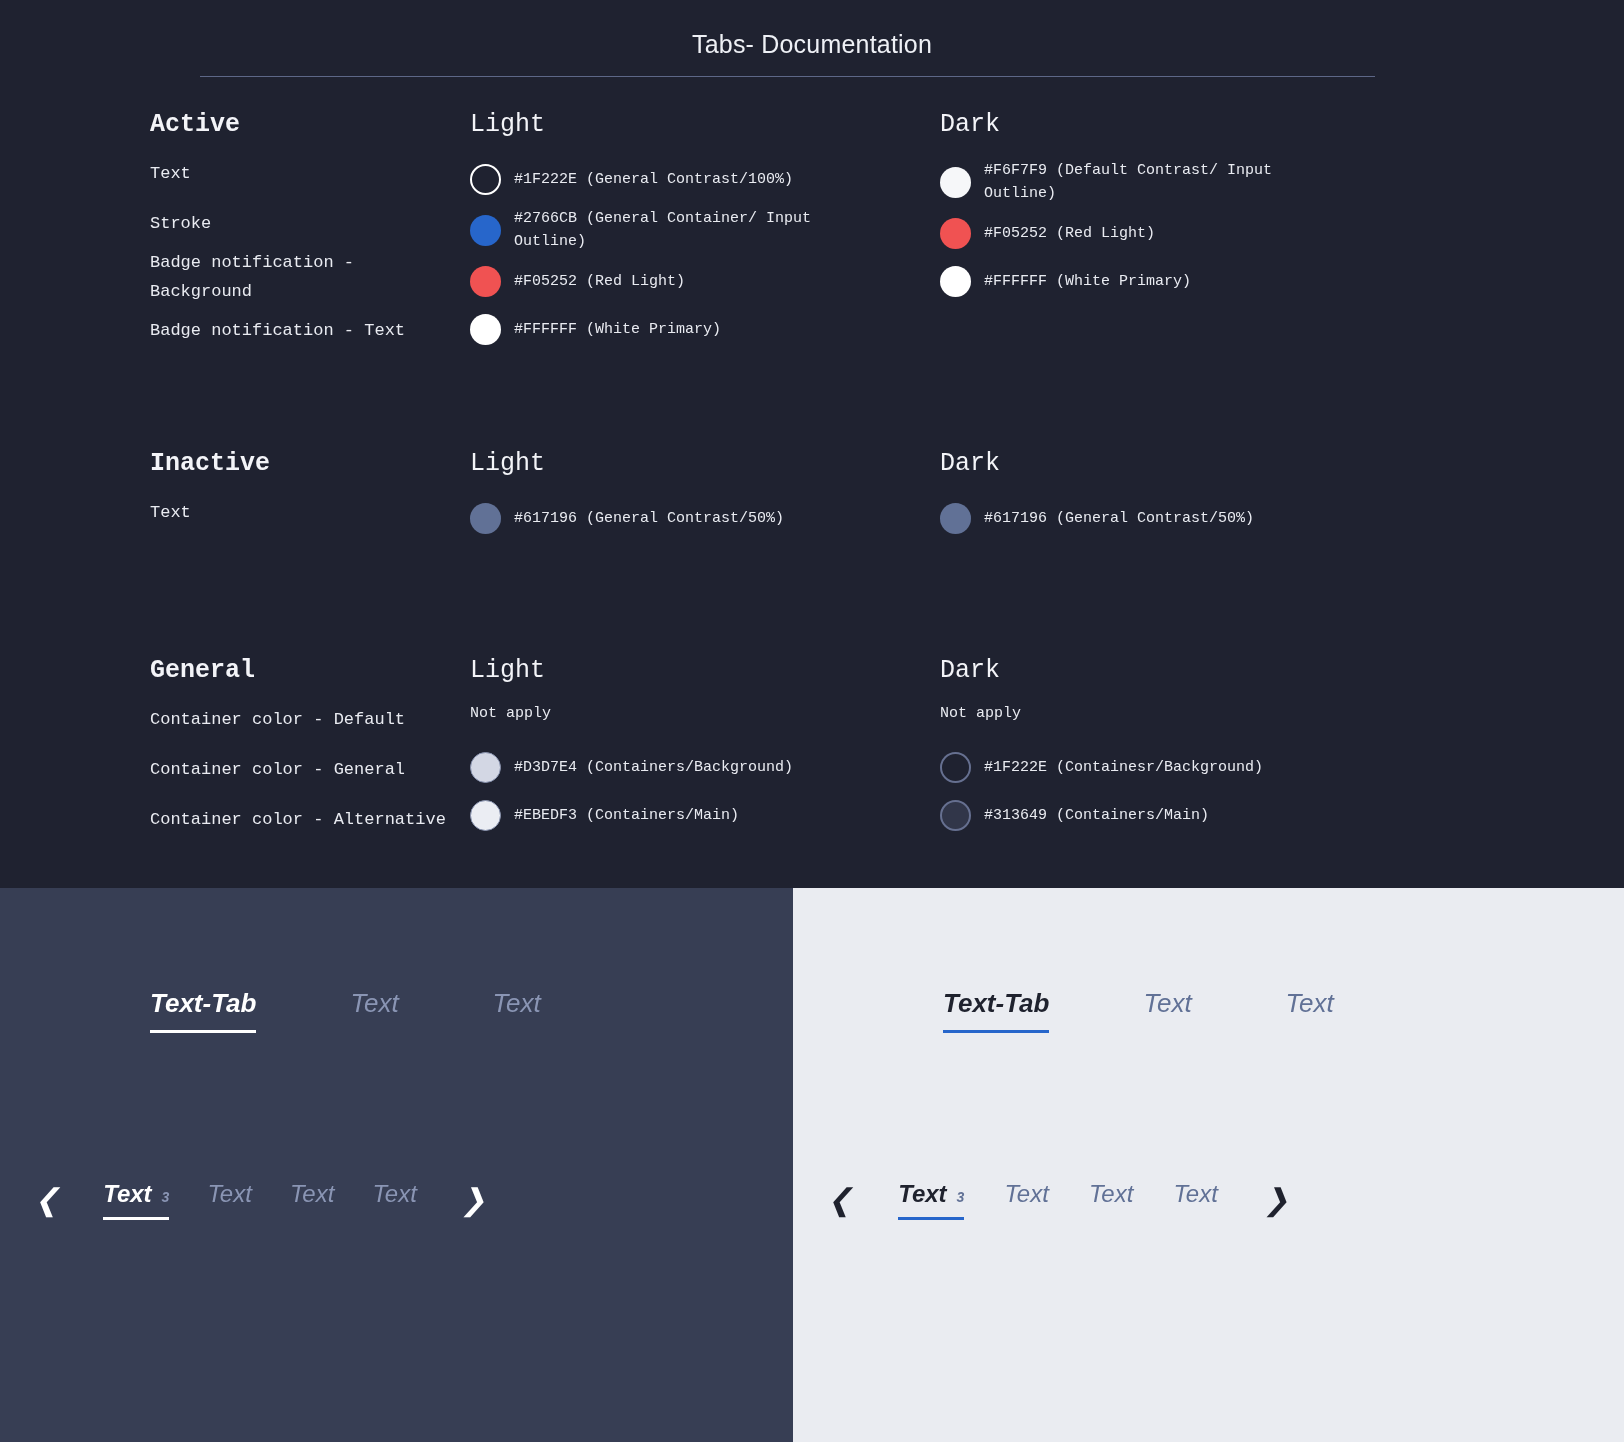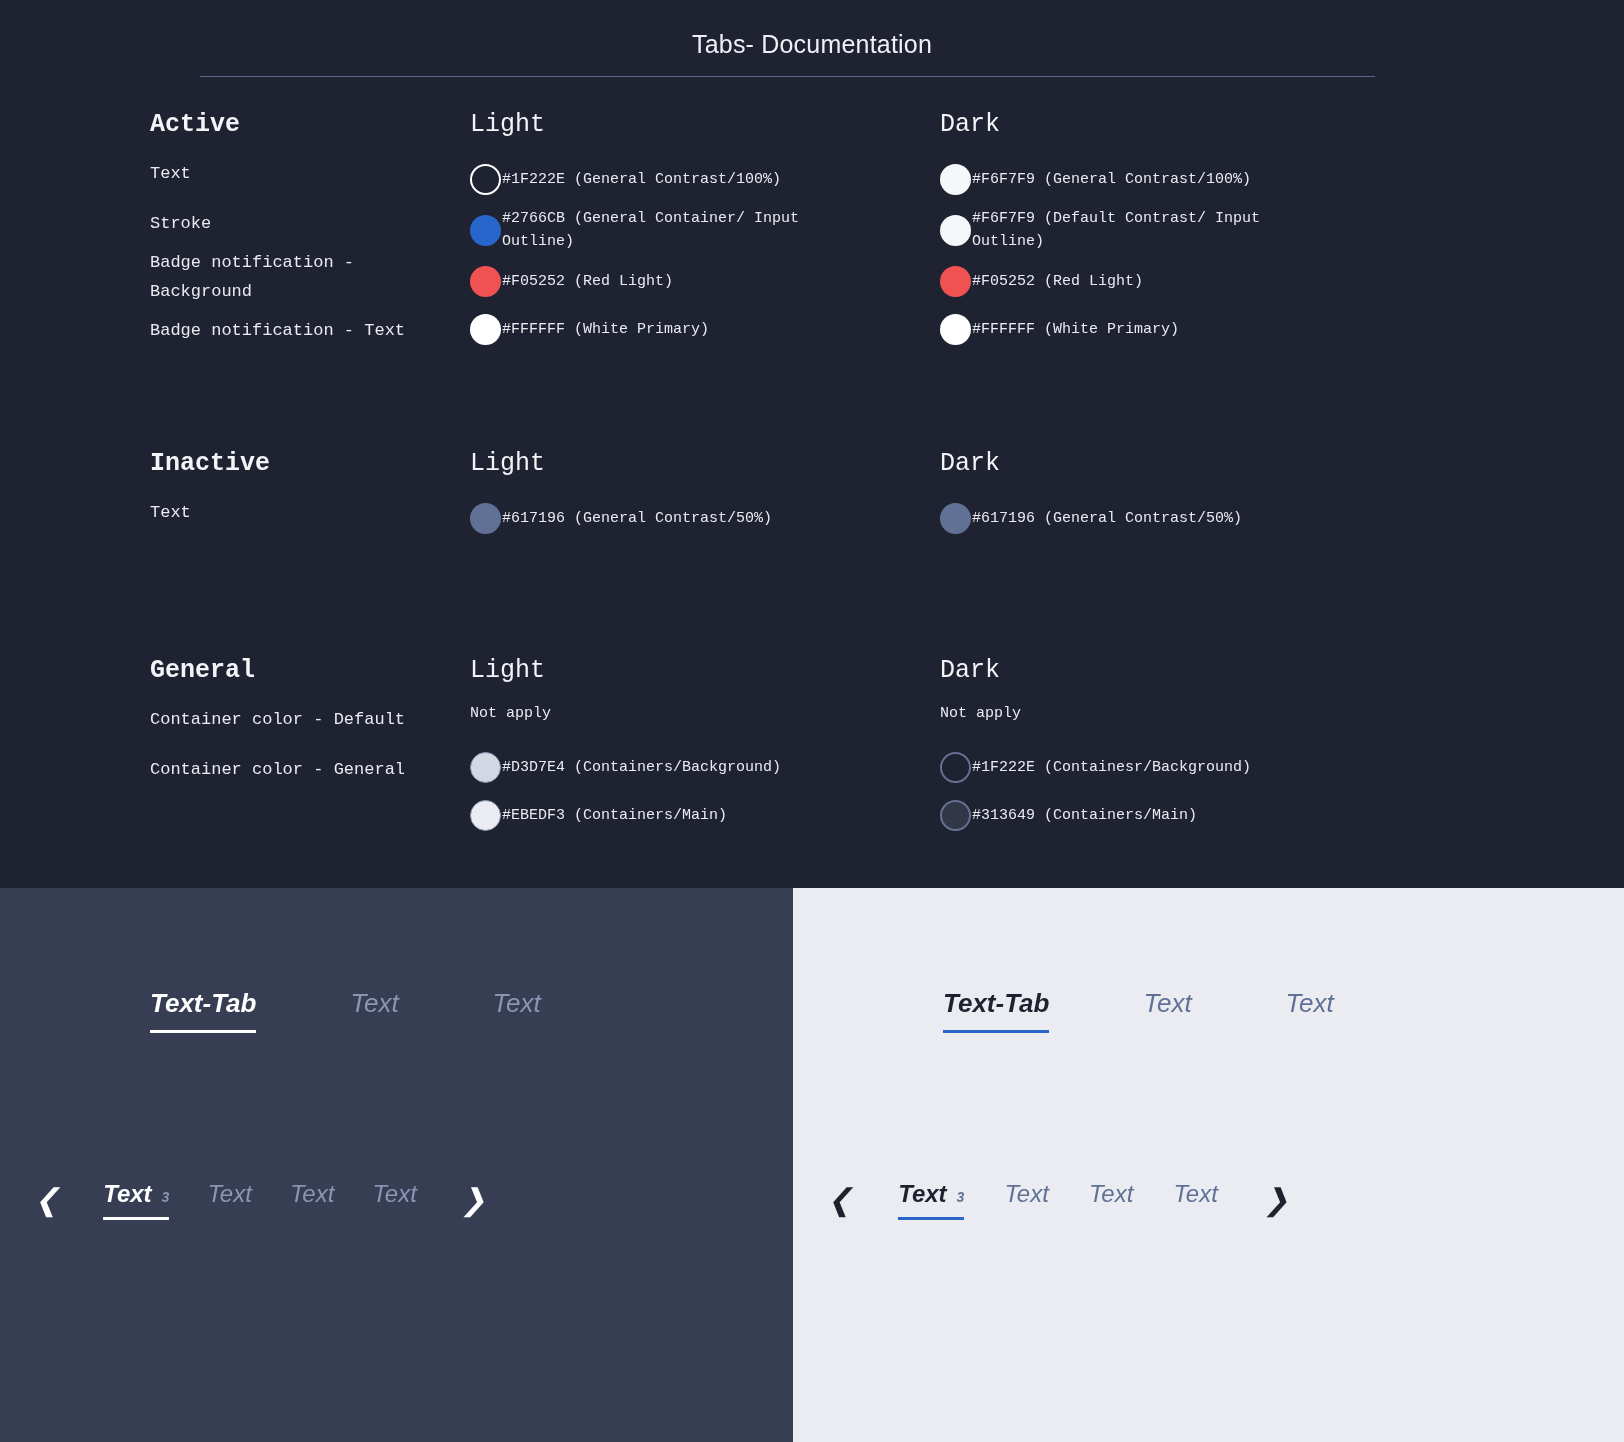--- a/index.html
+++ b/index.html
@@ -63,21 +63,21 @@
     line-height: 29px;
     max-width: 300px;
   }
   .label.gap-top { margin-top: 21px; }
   .label.gap-s   { margin-top: 10px; }
   .label.row     { height: 50px; }
 
   .swatch-row {
     display: flex;
     align-items: center;
-    gap: 1px;
+    gap: 13px;
     margin-bottom: 8px;
     min-height: 40px;
   }
   .dot {
     width: 31px; height: 31px;
     border-radius: 50%;
     flex: 0 0 31px;
   }
   .dot-outline { background: #1f2230; border: 2px solid #ffffff; }
   .dot-blue    { background: #2766cb; }
@@ -220,24 +220,20 @@
           <div class="swatch-row">
             <span class="dot dot-white"></span>
             <span class="swatch-text">#FFFFFF (White Primary)</span>
           </div>
         </div>
 
         <div class="col-dark">
           <div class="sec-head sub">Dark</div>
           <div class="swatch-row">
             <span class="dot dot-f6"></span>
-            <span class="swatch-text">#F6F7F9 (General Contrast/100%)</span>
-          </div>
-          <div class="swatch-row">
-            <span class="dot dot-f6"></span>
             <span class="swatch-text">#F6F7F9 (Default Contrast/ Input Outline)</span>
           </div>
           <div class="swatch-row">
             <span class="dot dot-red"></span>
             <span class="swatch-text">#F05252 (Red Light)</span>
           </div>
           <div class="swatch-row">
             <span class="dot dot-white"></span>
             <span class="swatch-text">#FFFFFF (White Primary)</span>
           </div>
@@ -267,20 +263,21 @@
         </div>
       </div>
 
       <div class="spacer-2"></div>
 
       <div class="section">
         <div class="col-labels">
           <div class="sec-head">General</div>
           <div class="label row">Container color - Default</div>
           <div class="label row">Container color - General</div>
+          <div class="label row">Container color - Alternative</div>
         </div>
         <div class="col-light">
           <div class="sec-head sub">Light</div>
           <div class="notapply">Not apply</div>
           <div class="swatch-row">
             <span class="dot dot-d3"></span>
             <span class="swatch-text">#D3D7E4 (Containers/Background)</span>
           </div>
           <div class="swatch-row">
             <span class="dot dot-ebedf3"></span>

